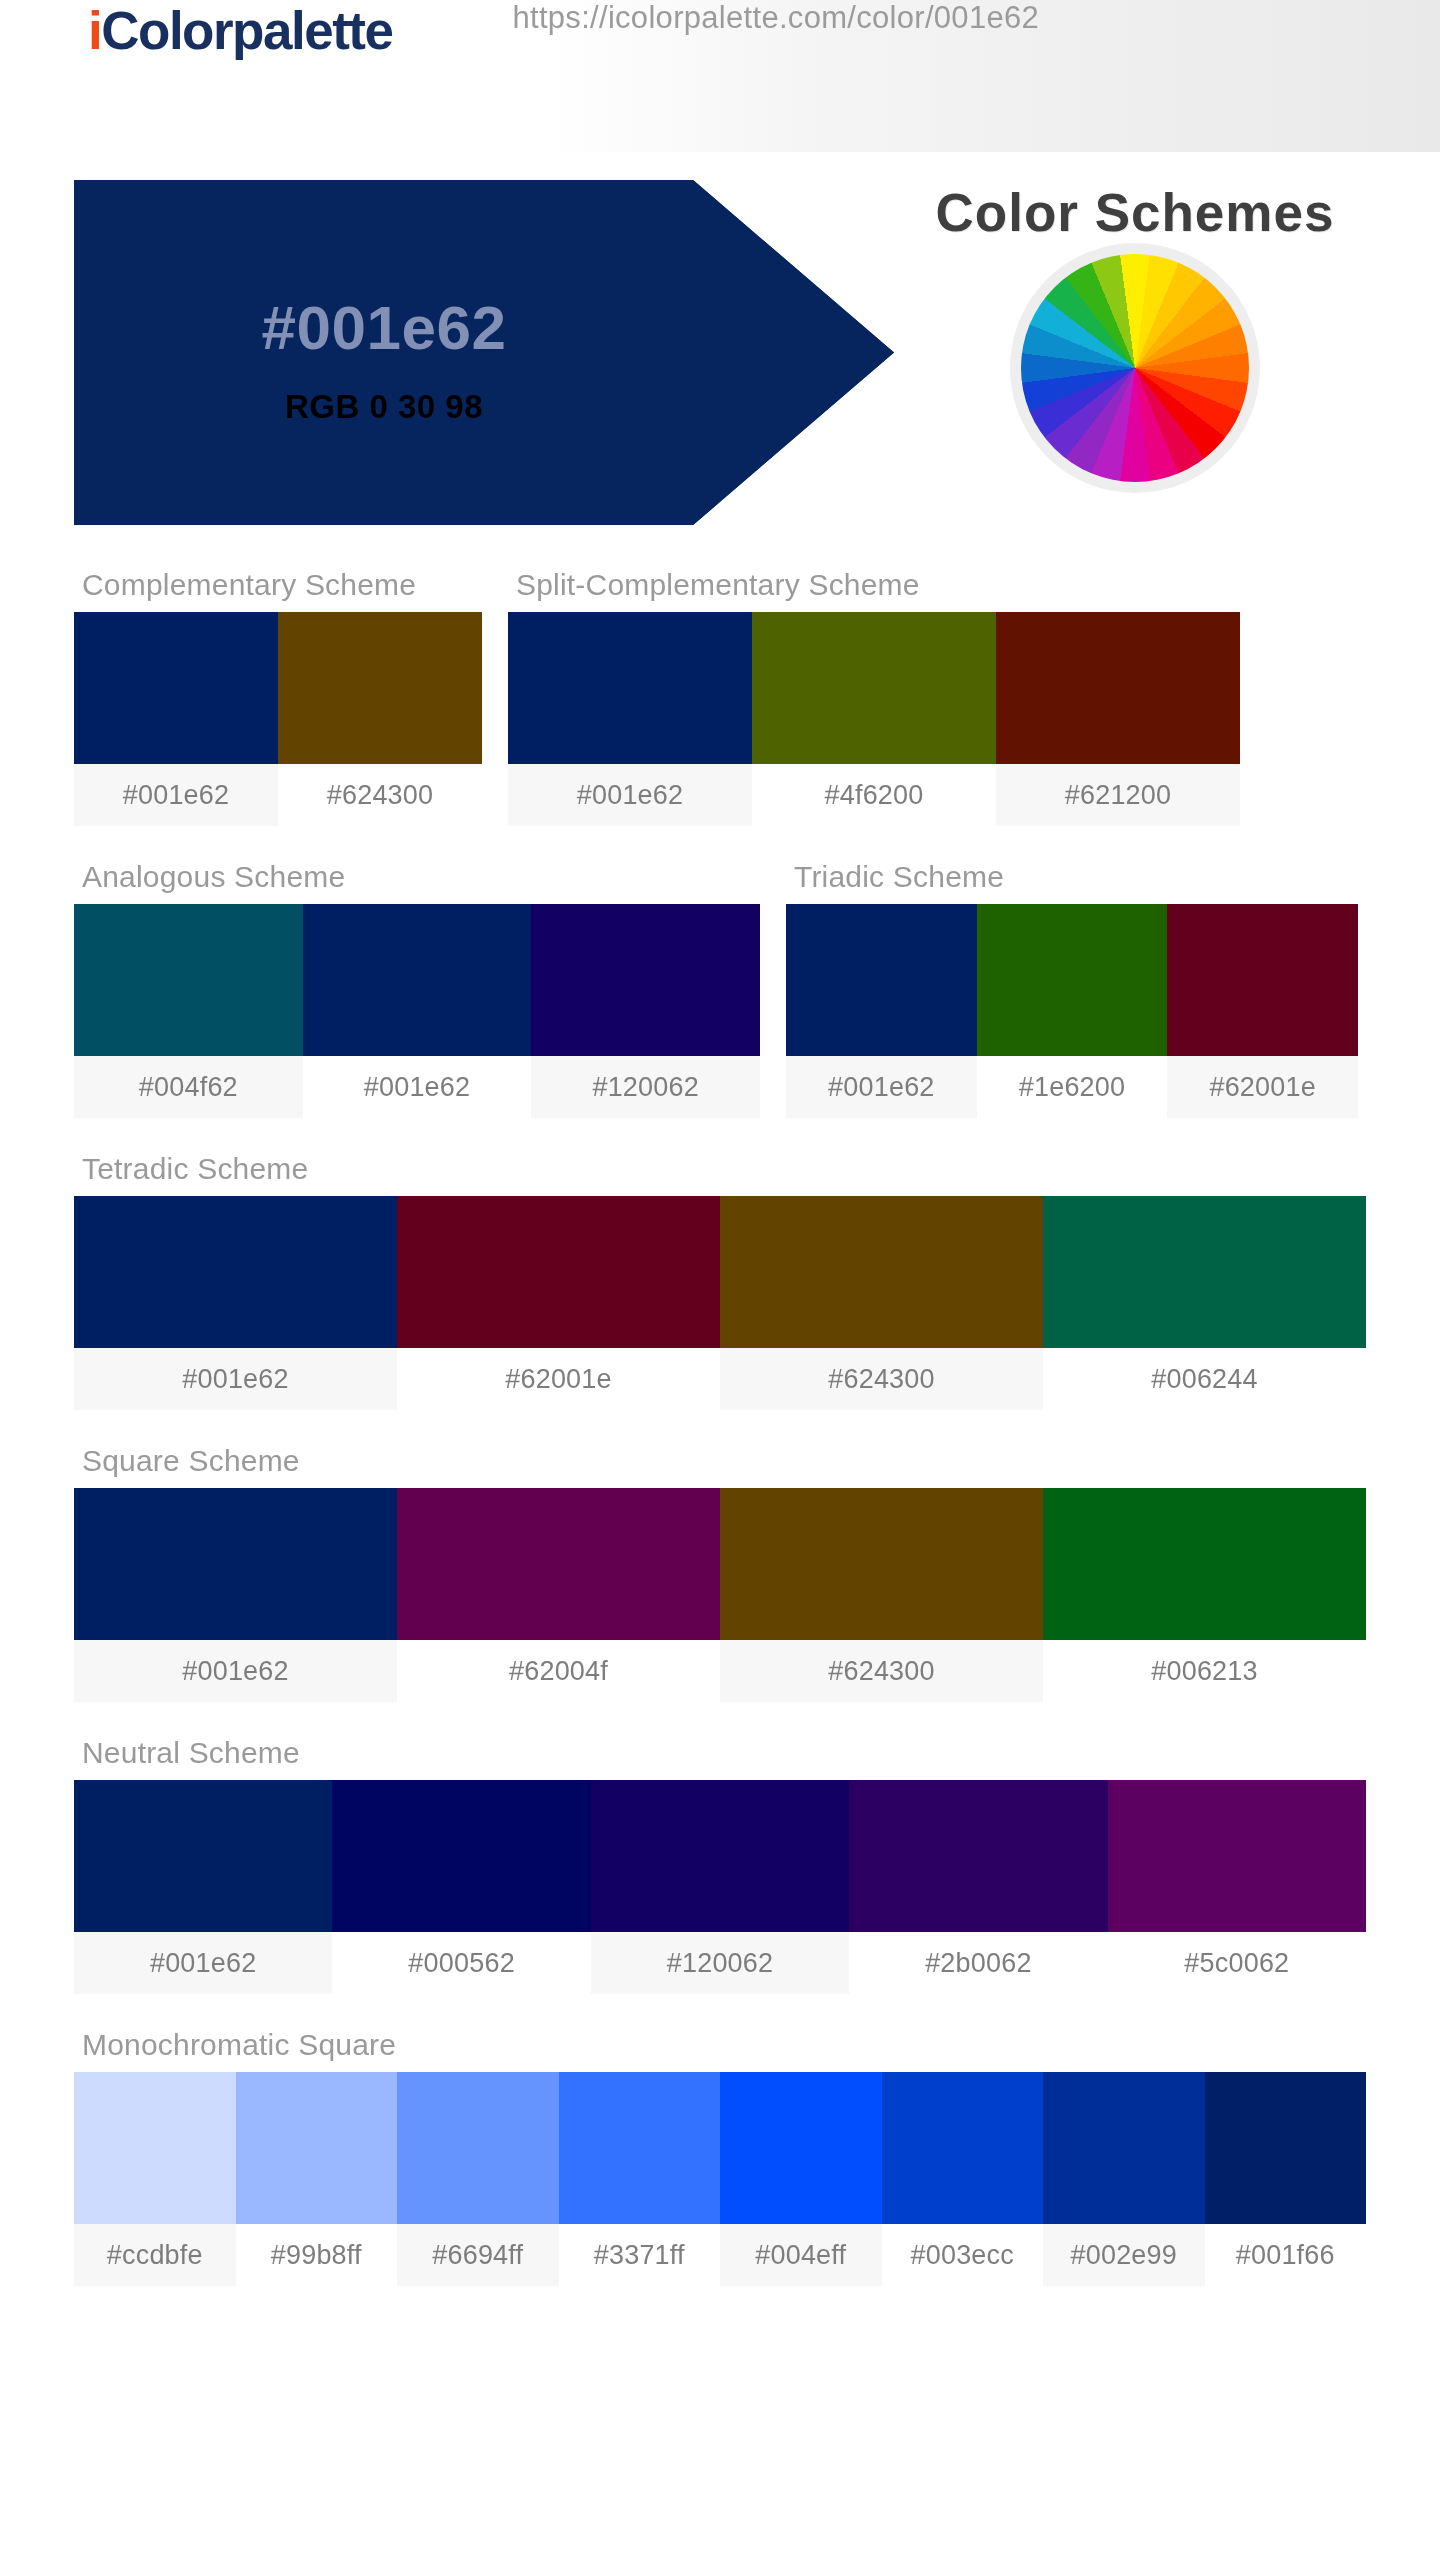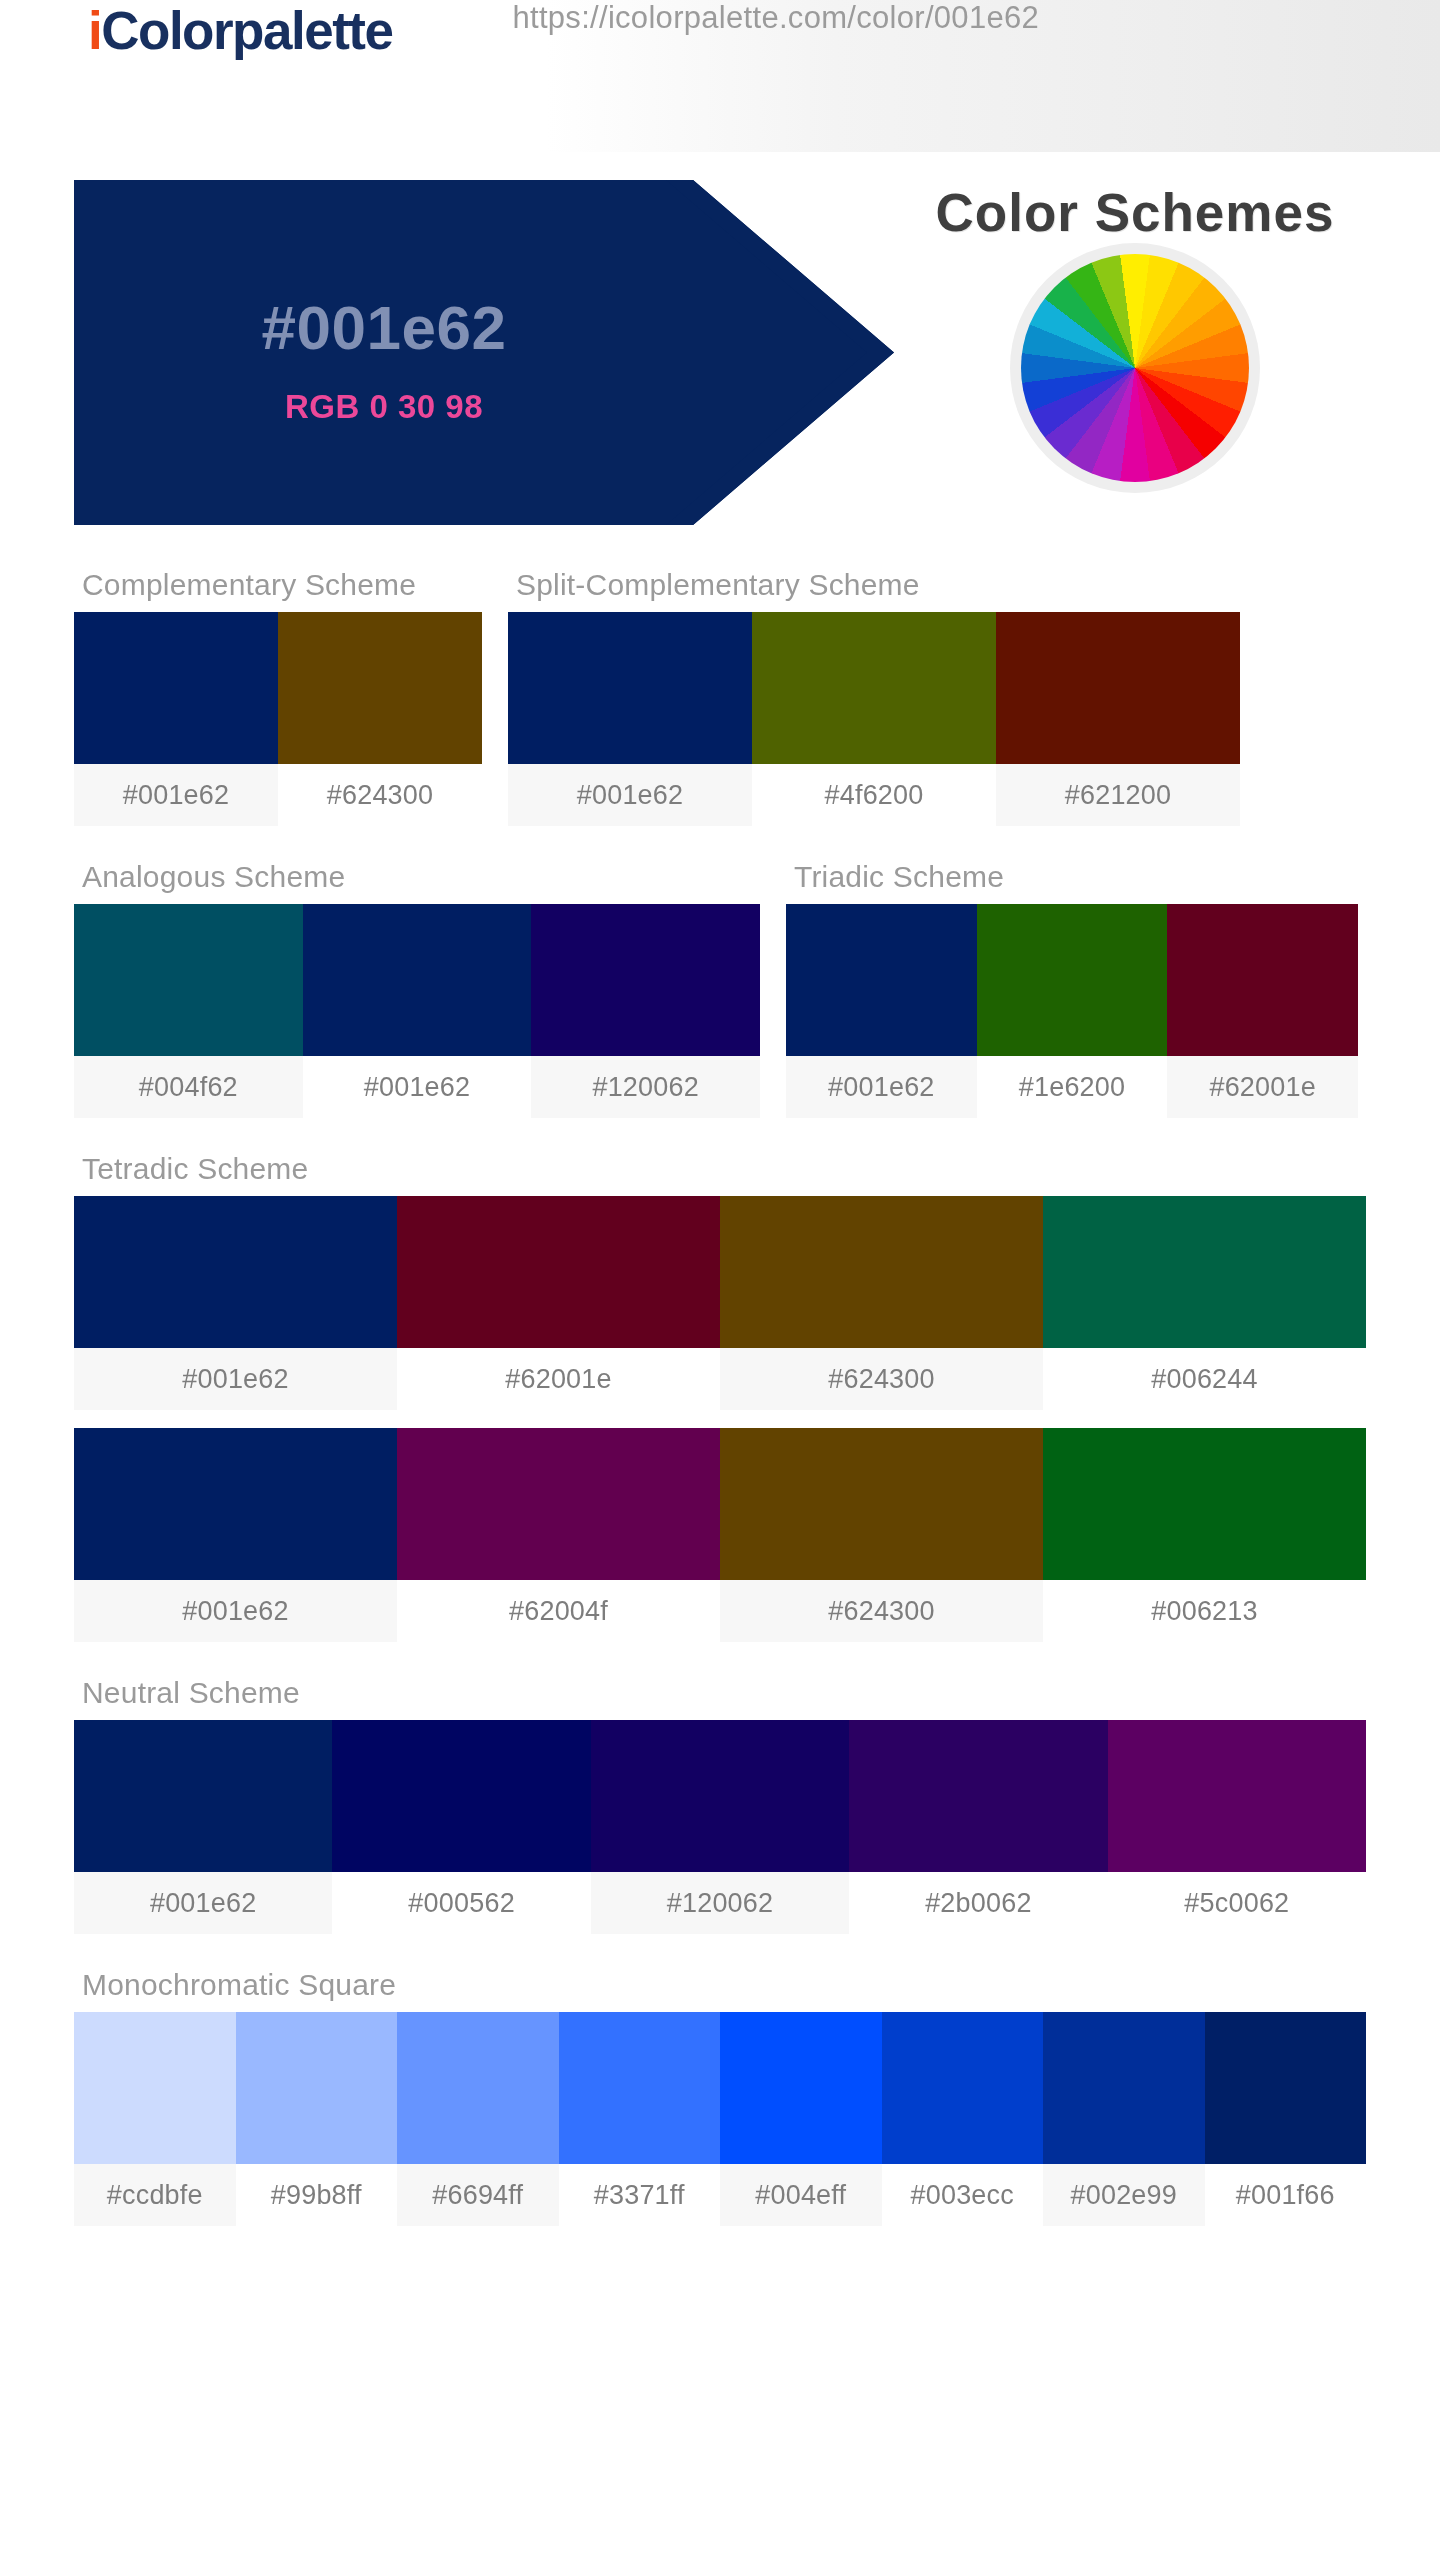--- a/index.html
+++ b/index.html
@@ -68,21 +68,21 @@
     color: #8190b4;
     letter-spacing: 0.5px;
   }
   .hero-rgb {
     position: absolute;
     left: 0; top: 208px;
     width: 620px;
     text-align: center;
     font-size: 33px;
     font-weight: bold;
-    color: #ec4899;
+    color: #000000;
     letter-spacing: 0.5px;
   }
   .hero-right {
     position: absolute;
     left: 900px; top: 30px;
     width: 470px;
     display: flex; flex-direction: column; align-items: center;
   }
   .schemes-title {
     font-size: 53px;
@@ -238,20 +238,21 @@
           <div class="swatch-color" style="background: rgb(98, 67, 0);"></div>
           <div class="swatch-label alt">#624300</div>
         </div>
         <div class="swatch">
           <div class="swatch-color" style="background: rgb(0, 98, 68);"></div>
           <div class="swatch-label">#006244</div>
         </div>
       </div>
     </div>
     <div class="scheme full">
+      <div class="scheme-title">Square Scheme</div>
       <div class="swatches">
         <div class="swatch">
           <div class="swatch-color" style="background: rgb(0, 30, 98);"></div>
           <div class="swatch-label alt">#001e62</div>
         </div>
         <div class="swatch">
           <div class="swatch-color" style="background: rgb(98, 0, 79);"></div>
           <div class="swatch-label">#62004f</div>
         </div>
         <div class="swatch">

